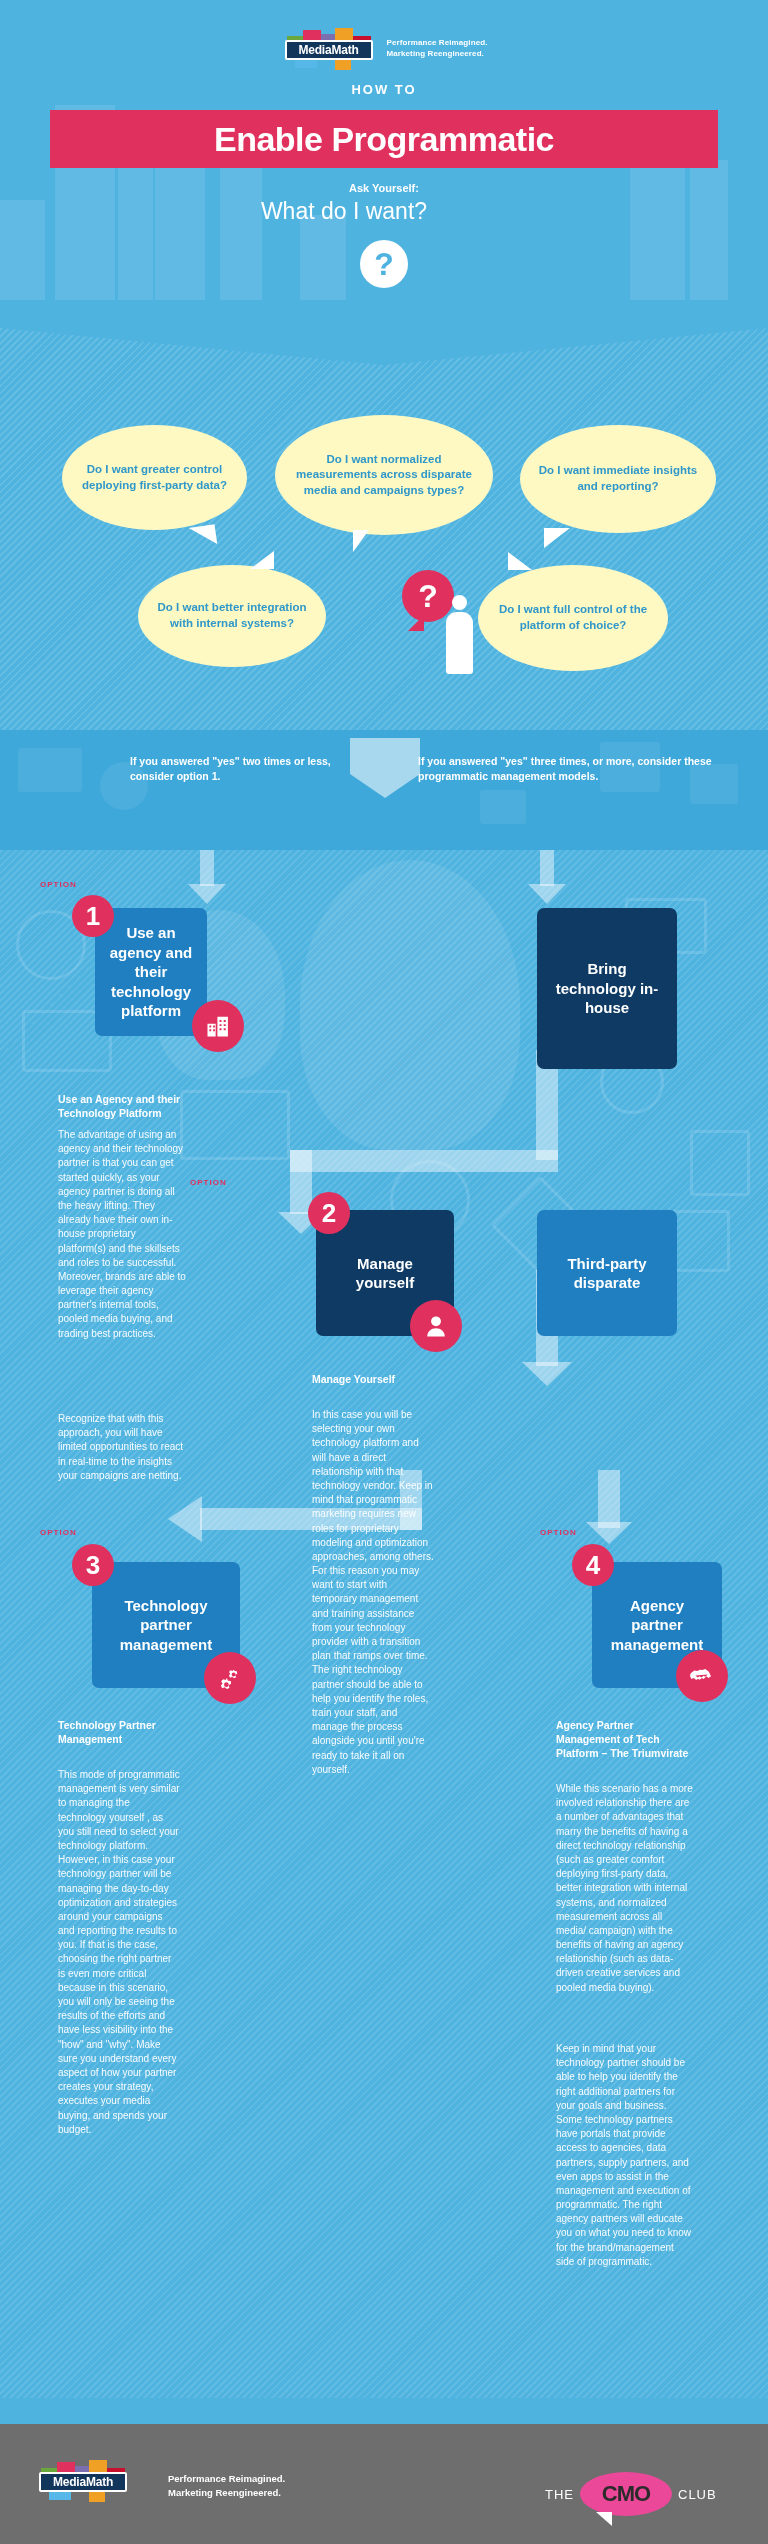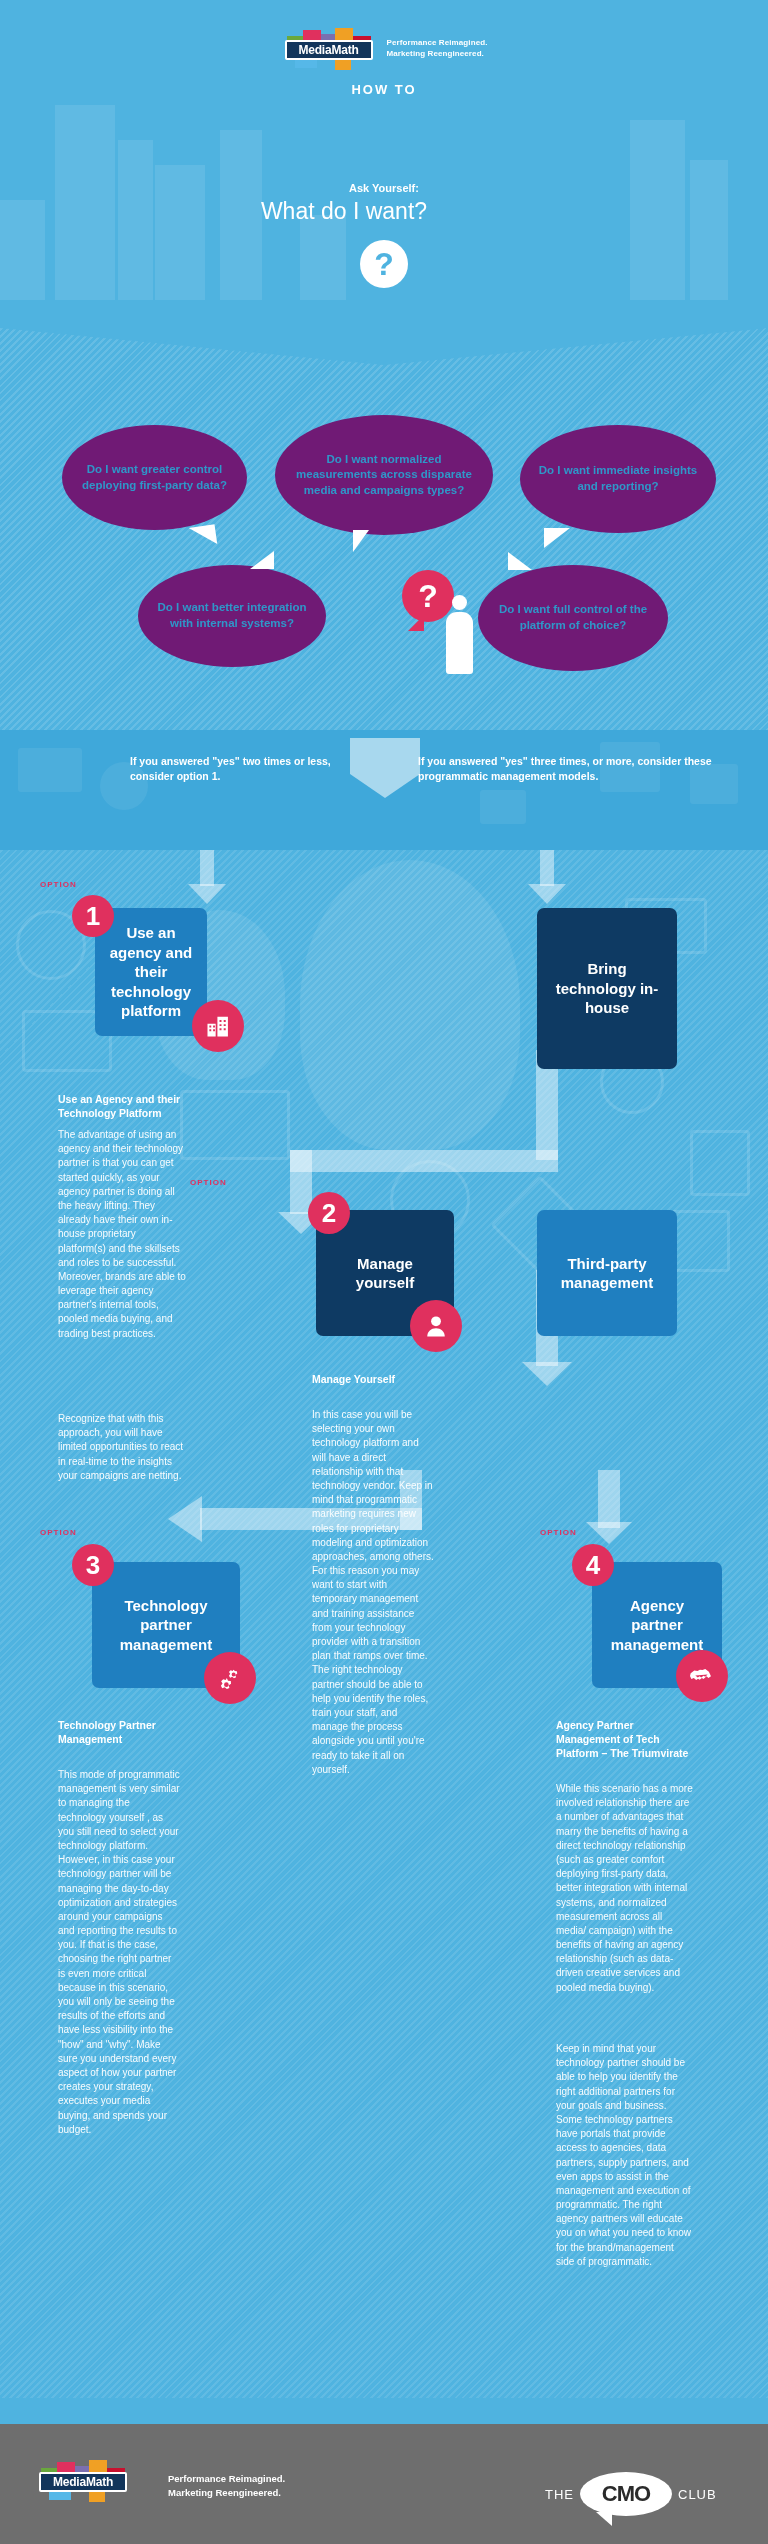--- a/index.html
+++ b/index.html
@@ -108,21 +108,21 @@
         rgba(255,255,255,0) 2px, rgba(255,255,255,0) 5px),
       #4fb3e0;
   }
   .qzone-top-notch {
     position: absolute; left: 0; top: 0; width: 768px; height: 65px;
     background: #4fb3e0;
     clip-path: polygon(0 0, 768px 0, 768px 28px, 384px 65px, 0 28px);
   }
   .bubble {
     position: absolute;
-    background: #701a75;
+    background: #fef9c3;
     border-radius: 50%;
     display: flex; align-items: center; justify-content: center;
     text-align: center;
     color: #2f97c9;
     font-weight: bold;
     font-size: 11.5px;
     line-height: 1.35;
     padding: 8px 14px;
   }
   .bubble::after {
@@ -333,21 +333,21 @@
   .cmo {
     position: absolute; left: 545px; top: 48px;
     display: flex; align-items: center; gap: 6px;
     color: #ffffff;
   }
   .cmo .the { font-size: 13px; letter-spacing: 1px; }
   .cmo .club { font-size: 13px; letter-spacing: 1px; }
   .cmo-bubble {
     position: relative;
     width: 92px; height: 44px;
-    background: #ffffff;
+    background: #ec4899;
     border-radius: 50%;
     display: flex; align-items: center; justify-content: center;
     color: #2b2b2b; font-size: 22px; font-weight: bold; letter-spacing: -1px;
   }
   .cmo-bubble::after {
     content: ""; position: absolute;
     left: 16px; bottom: -10px;
     border-width: 0 16px 14px 0;
     border-style: solid;
     border-color: transparent #ffffff transparent transparent;
@@ -383,20 +383,23 @@
         </div>
         <div class="wrap">MediaMath</div>
       </div>
       <div class="tagline">
         <div>Performance Reimagined.</div>
         <div>Marketing Reengineered.</div>
       </div>
     </div>
 
     <div class="howto">HOW TO</div>
+    <div class="title-band">
+      <span>Enable Programmatic</span>
+    </div>
     <div class="ask">Ask Yourself:</div>
     <div class="whatdo">What do I want?</div>
   </div>
 
   <div class="q-circle-big">?</div>
 
   <div class="qzone">
     <div class="qzone-top-notch"></div>
   </div>
 
@@ -487,21 +490,21 @@
   <div class="icon-badge" style="left:410px; top:1300px;">
     <svg viewBox="0 0 24 24">
         <circle cx="12" cy="8" r="4.2"></circle>
         <path d="M4.5 21c0-4.2 3.4-7 7.5-7s7.5 2.8 7.5 7H4.5z"></path>
       </svg>
   </div>
   <div class="body-head" style="left:312px; top:1372px; width:122px;">Manage Yourself</div>
   <div class="body-text" style="left:312px; top:1408px; width:122px;">In this case you will be selecting your own technology platform and will have a direct relationship with that technology vendor. Keep in mind that programmatic marketing requires new roles for proprietary modeling and optimization approaches, among others. For this reason you may want to start with temporary management and training assistance from your technology provider with a transition plan that ramps over time. The right technology partner should be able to help you identify the roles, train your staff, and manage the process alongside you until you're ready to take it all on yourself.</div>
 
   <div class="card mid" style="left:537px; top:1210px; width:140px; height:126px;">
-    <span>Third-party management</span>
+    <span>Third-party disparate</span>
   </div>
 
   <div class="optlabel" style="left:40px; top:1528px;">OPTION</div>
   <div class="optnum" style="left:72px; top:1544px;">3</div>
   <div class="card mid" style="left:92px; top:1562px; width:148px; height:126px;">
     <span>Technology partner management</span>
   </div>
   <div class="icon-badge" style="left:204px; top:1652px;">
     <svg viewBox="0 0 24 24">
         <path d="M15.2 4.2l.7 1.9 2 .1.3 2-1.6 1.2.6 1.9-1.8.9-1.5-1.3-1.8.8-1-1.7 1.1-1.6-1.1-1.6 1.4-1.5 1.8.6 1-1.7zm-.1 3.1a1.7 1.7 0 100 3.4 1.7 1.7 0 000-3.4z"></path>

